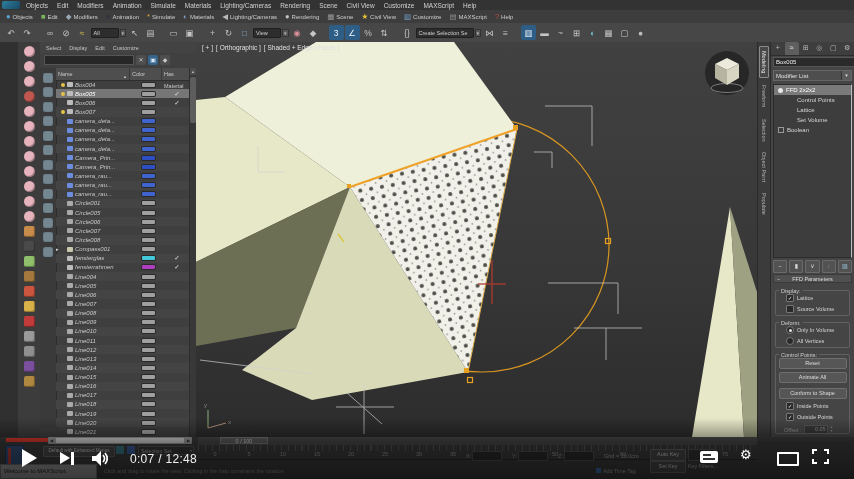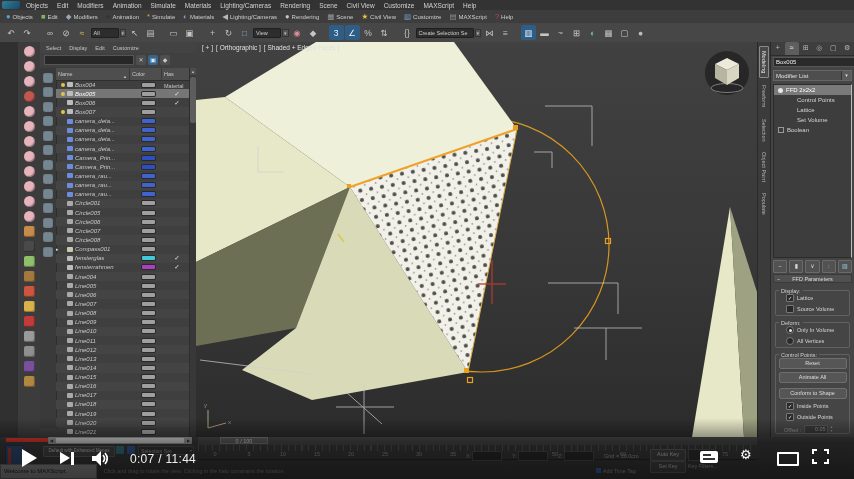--- a/index.html
+++ b/index.html
@@ -1049,21 +1049,21 @@
     <span class="tri"></span>
       <span class="bar"></span>
   </div>
   <div class="abs" id="volbtn">
     <svg width="19" height="15" viewBox="0 0 19 15">
       <polygon points="0,5 4,5 9,0 9,15 4,10 0,10" fill="#ffffff"></polygon>
       <path d="M11,4 Q14,7.5 11,11" stroke="#ffffff" stroke-width="1.6" fill="none"></path>
       <path d="M13,2 Q17.5,7.5 13,13" stroke="#ffffff" stroke-width="1.6" fill="none"></path>
     </svg>
   </div>
-  <div class="abs" id="timedisp">0:07 / 11:44</div>
+  <div class="abs" id="timedisp">0:07 / 12:48</div>
   <div class="abs" id="ccbtn"></div>
   <div class="abs" id="gearbtn">⚙</div>
   <div class="abs" id="theaterbtn"></div>
   <div class="abs" id="fsbtn">
     <svg width="17" height="15" viewBox="0 0 17 15">
       <g stroke="#ffffff" stroke-width="2" fill="none">
         <polyline points="1,5 1,1 5,1"></polyline>
         <polyline points="12,1 16,1 16,5"></polyline>
         <polyline points="16,10 16,14 12,14"></polyline>
         <polyline points="5,14 1,14 1,10"></polyline>

